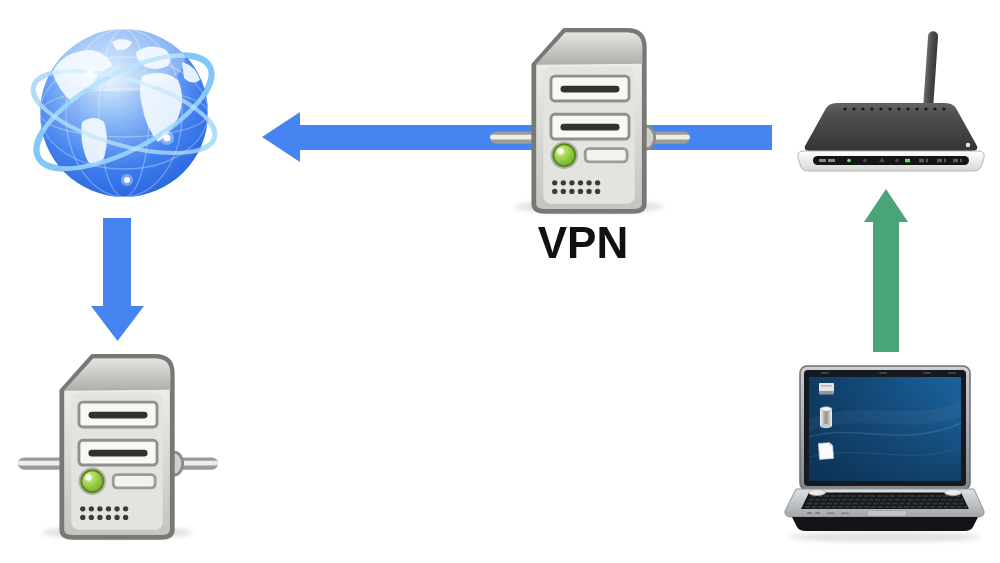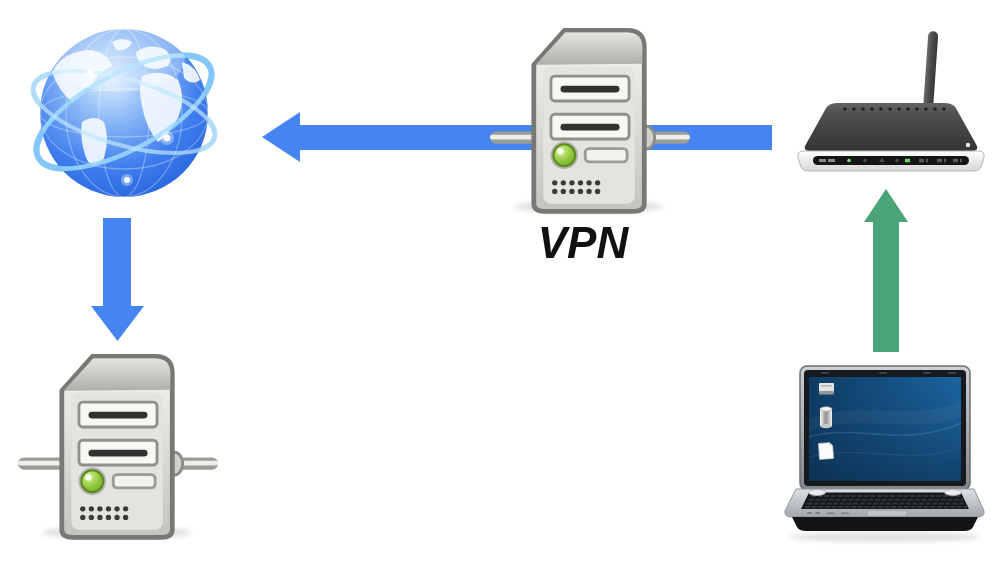--- a/index.html
+++ b/index.html
@@ -6,21 +6,21 @@
   .canvas{
     position:relative;width:1000px;height:563px;background:#ffffff;
     overflow:hidden;font-family:"Liberation Sans",sans-serif;
   }
   .abs{position:absolute;}
   .arrow{z-index:1;}
   .node{z-index:2;}
   .vpn-label{
     position:absolute;left:508px;top:221px;width:150px;z-index:3;
     text-align:center;font-size:44px;font-weight:800;color:#111;
-    letter-spacing:0px;line-height:1.0;font-style:italic;
+    letter-spacing:0px;line-height:1.0;
   }
 </style>
 </head>
 <body>
 
 <svg width="0" height="0" style="position:absolute" aria-hidden="true">
   <defs>
     <filter id="soft" x="-40%" y="-40%" width="180%" height="180%">
       <feGaussianBlur stdDeviation="2.6"></feGaussianBlur>
     </filter>

